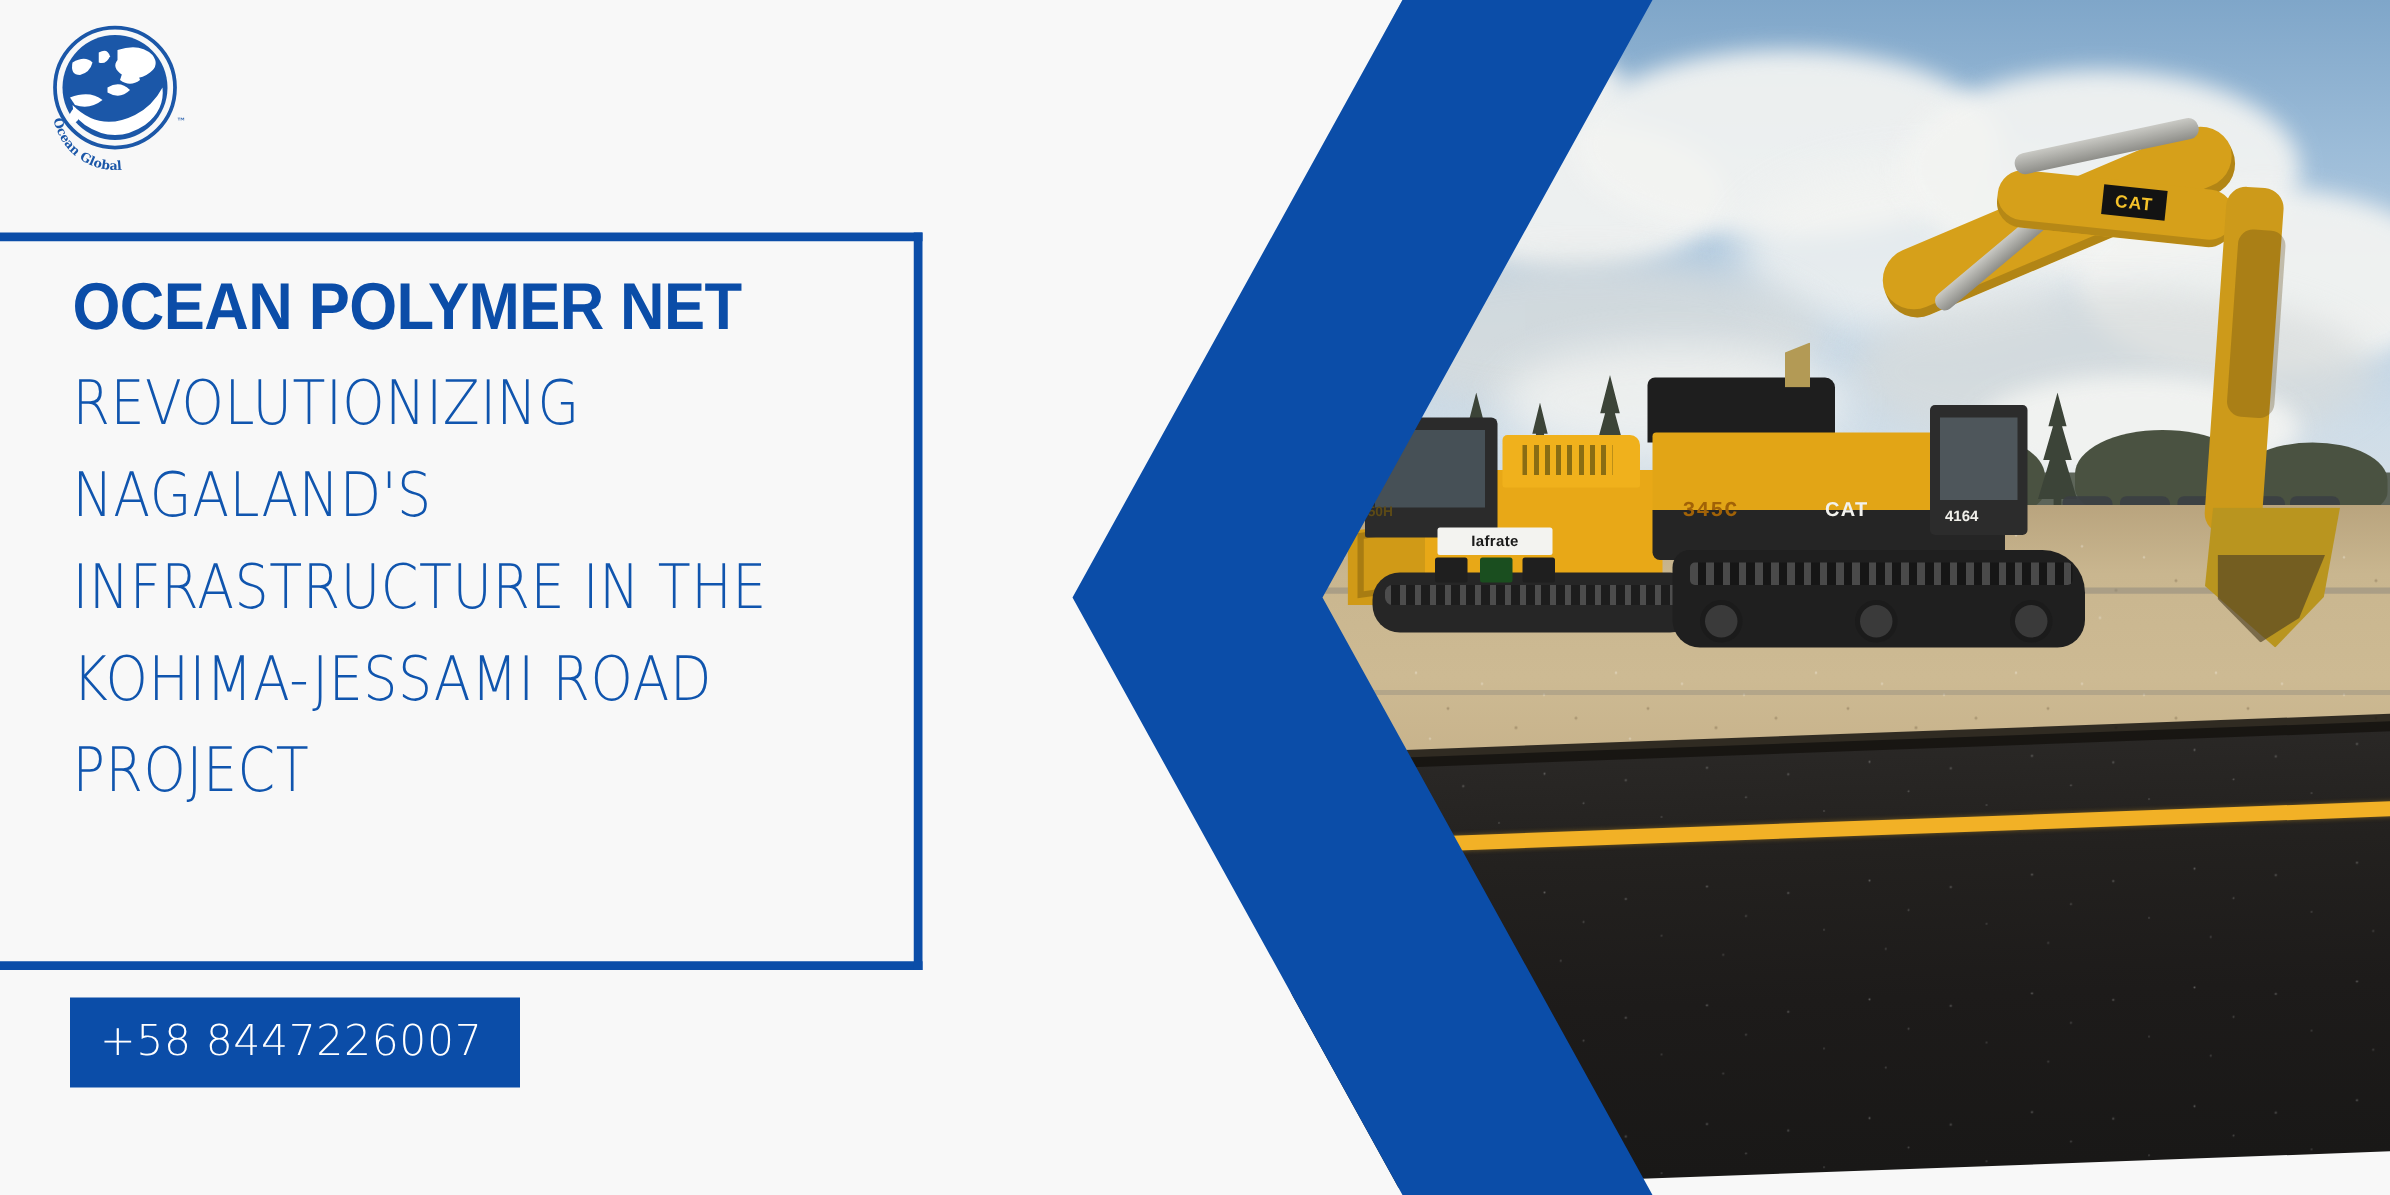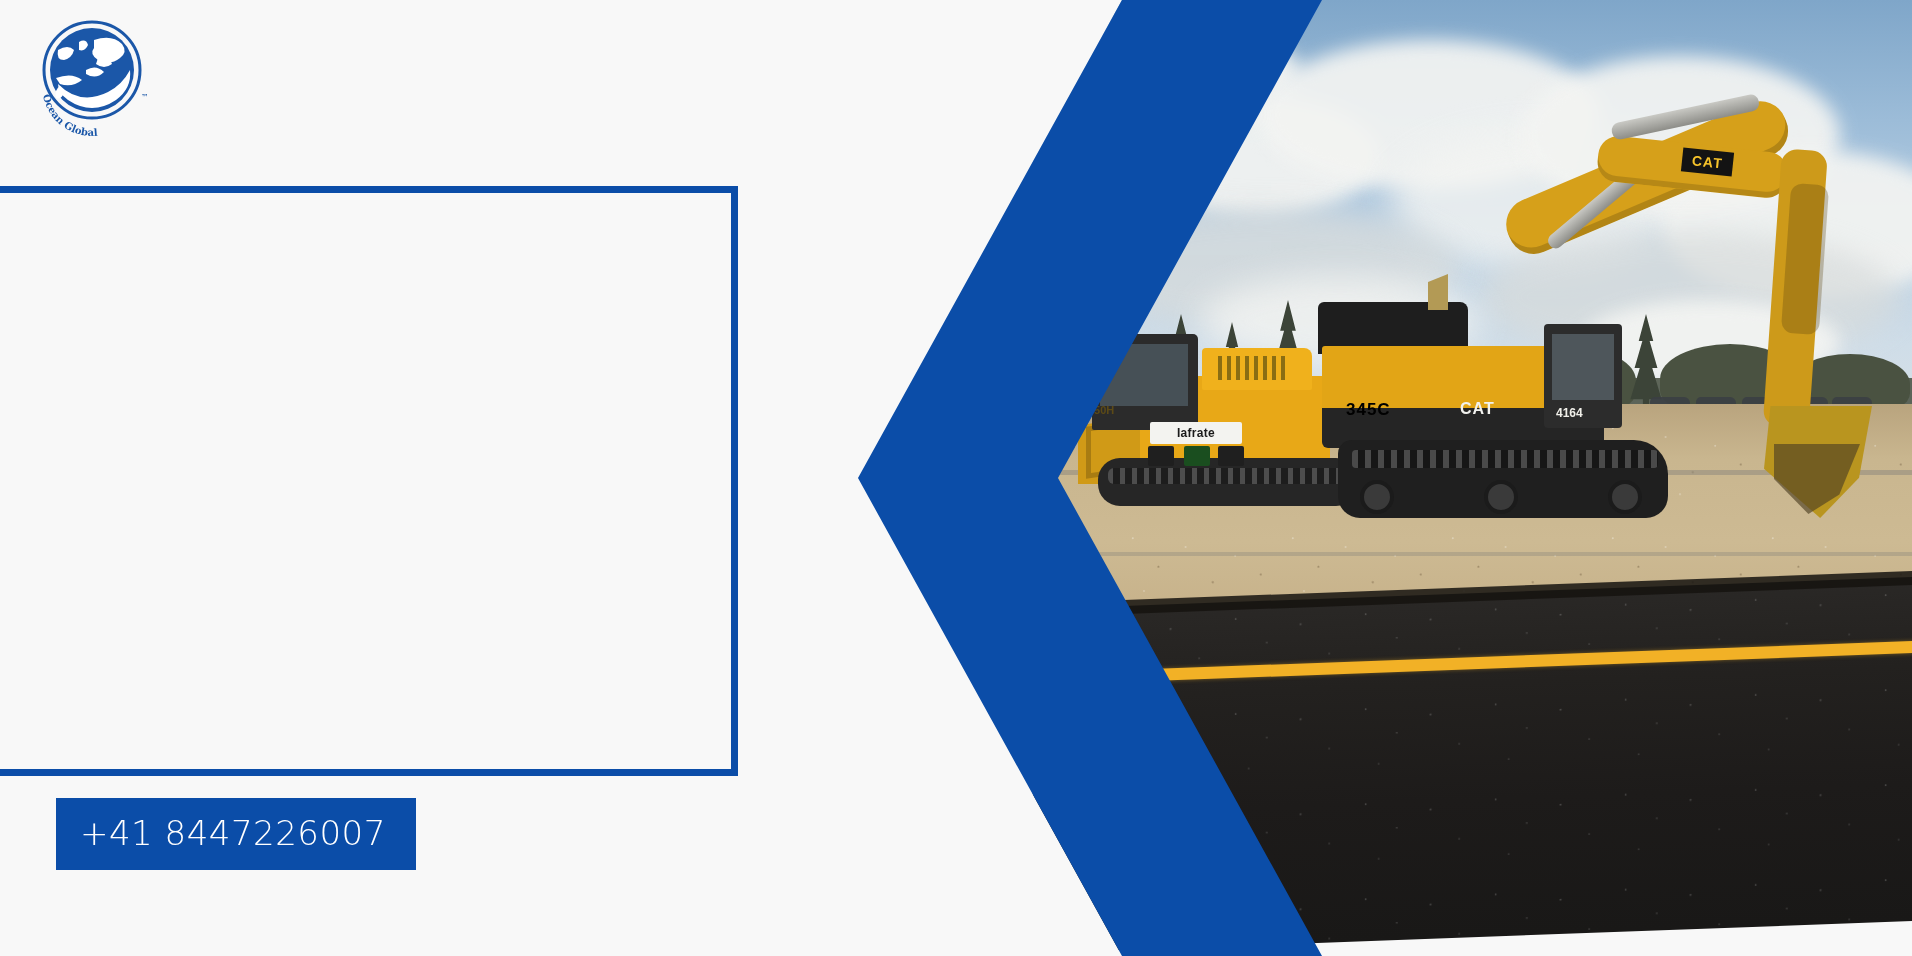--- a/index.html
+++ b/index.html
@@ -218,21 +218,21 @@
   .ex-track-tread {
     position:absolute; left:40px; top:362px; width:306px; height:18px;
     background:repeating-linear-gradient(90deg,#4a4a4a 0 6px,#161616 6px 13px);
     border-radius:4px;
   }
   .ex-wheel { position:absolute; top:392px; width:34px; height:34px;
               background:#3a3a3a; border-radius:50%; border:4px solid #1b1b1b; }
   .ex-label { position:absolute; left:148px; top:312px;
               font-size:16px; font-weight:bold; color:#f2f2ee; letter-spacing:1px; }
   .ex-model { position:absolute; left:34px; top:312px;
-              font-size:17px; font-weight:bold; color:#000000; letter-spacing:1px; }
+              font-size:17px; font-weight:bold; color:#a16207; letter-spacing:1px;font-family:Liberation Mono, monospace; }
   .ex-model2 { position:absolute; left:244px; top:318px;
                font-size:12px; font-weight:bold; color:#f0efe9; }
 
   .ex-boom {
     position:absolute; left:208px; top:118px; width:300px; height:56px;
     background:#d6a01a; border-radius:26px;
     transform:rotate(-23deg); transform-origin:left bottom;
     box-shadow:inset 0 -7px 0 rgba(0,0,0,.17);
   }
   .ex-boom2 {
@@ -429,18 +429,28 @@
         <path d="M38,74 q-6,4 -4,12 q6,2 8,-6 z" fill="#ffffff"></path>
         <text font-family="DejaVu Serif, serif" font-size="10" font-weight="bold" fill="#1b57a8">
           <textPath href="#arcpath" startOffset="6%">Ocean Global</textPath>
         </text>
         <text x="119" y="88" font-family="DejaVu Sans, sans-serif" font-size="8" fill="#1b57a8">™</text>
       </svg>
     </div>
 
     <div class="headline-box"></div>
 
-
-    <div class="phone-badge">+41 8447226007</div>
+    <div class="text-block">
+      <div class="title-main">OCEAN POLYMER NET</div>
+      <div class="subtitle">
+        <span class="ln">REVOLUTIONIZING</span>
+        <span class="ln">NAGALAND'S</span>
+        <span class="ln">INFRASTRUCTURE IN THE</span>
+        <span class="ln">KOHIMA-JESSAMI ROAD</span>
+        <span class="ln">PROJECT</span>
+      </div>
+    </div>
+
+    <div class="phone-badge">+58 8447226007</div>
 
   </div>
 
 </div>
 
 </body></html>

